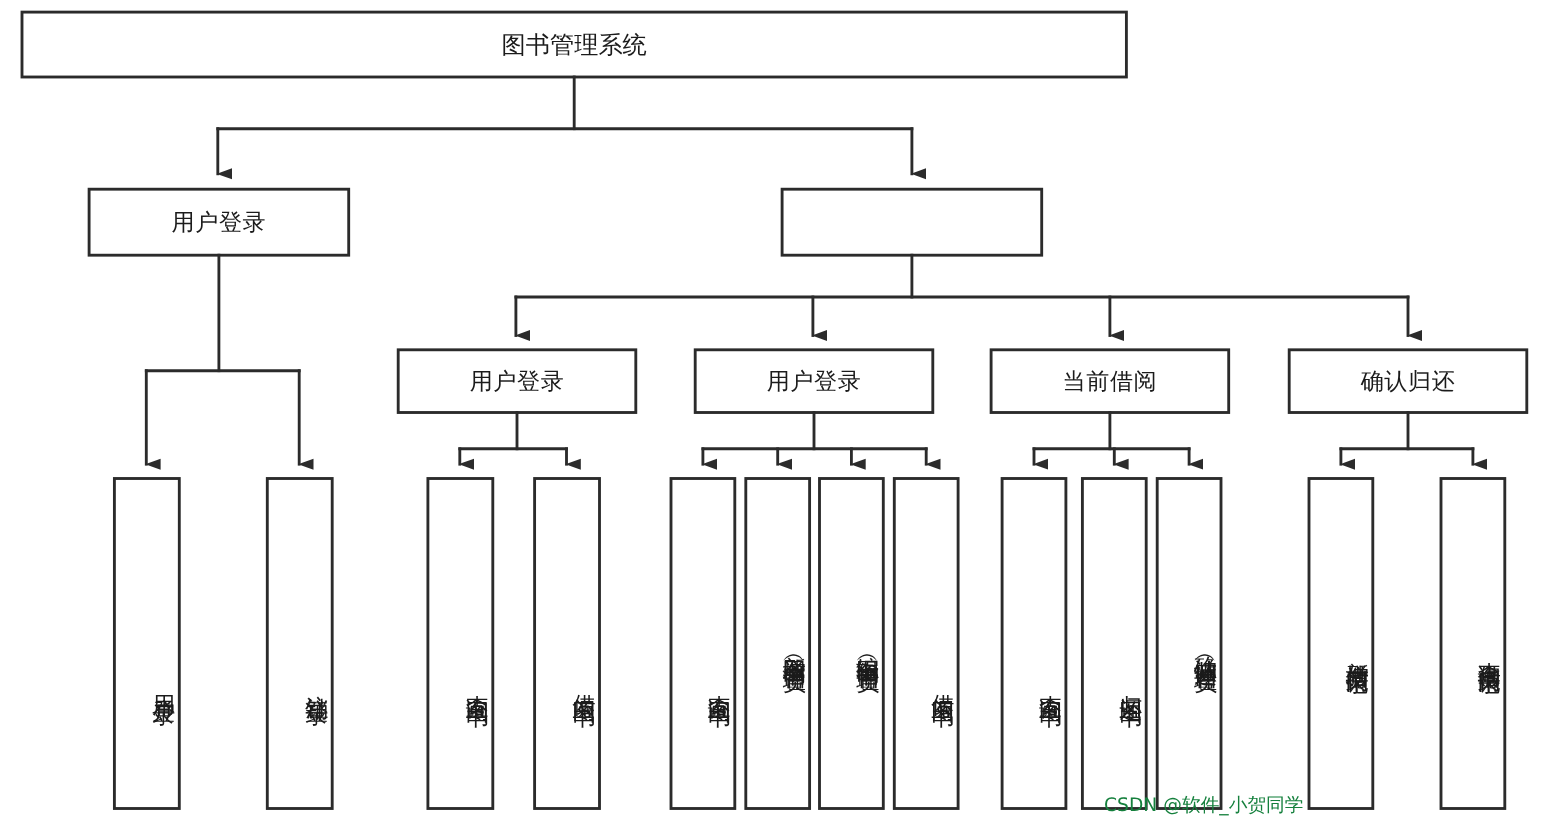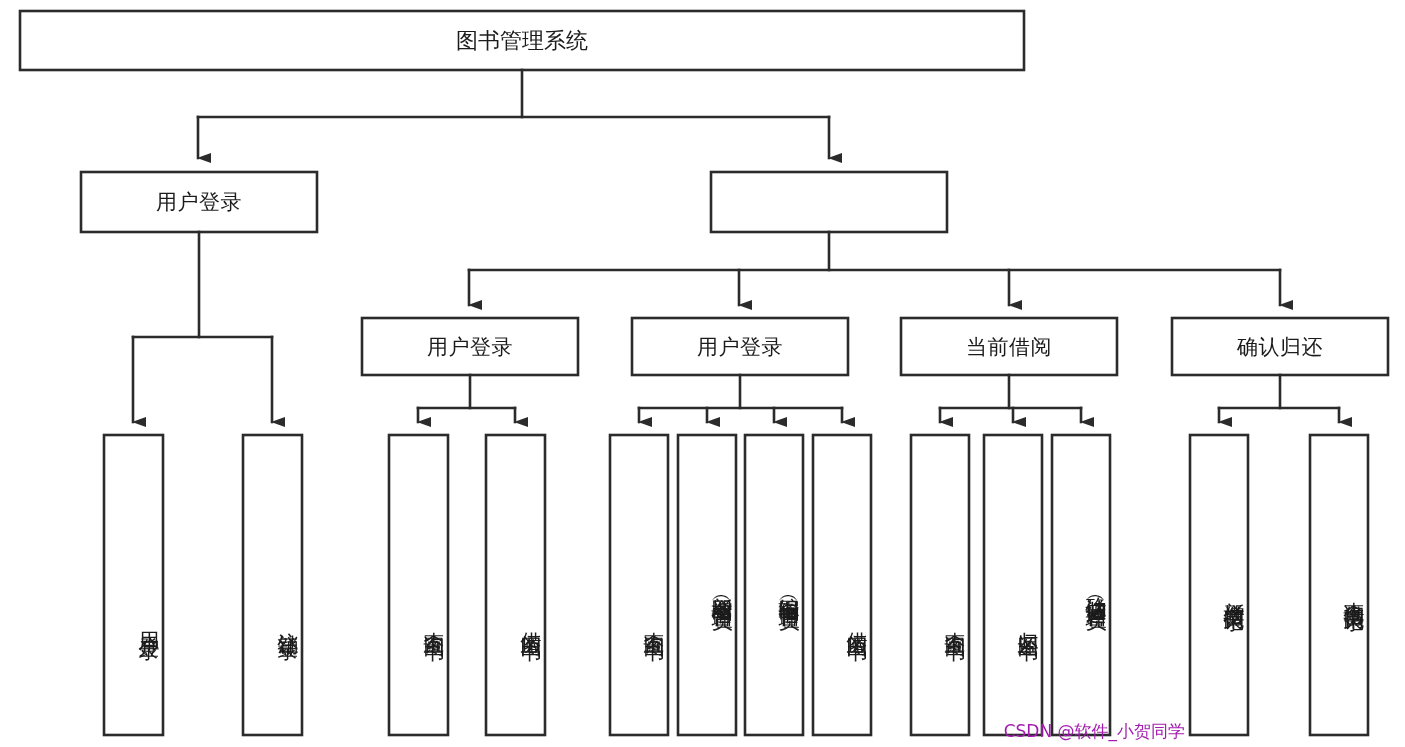--- a/index.html
+++ b/index.html
@@ -70,21 +70,21 @@
     box-sizing: border-box;
   }
   .node-label.vert.tall {
     letter-spacing: 2px;
   }
   #watermark {
     position: absolute;
     right: 8px;
     bottom: 4px;
     font-size: 17px;
-    color: #a21caf;
+    color: #15803d;
     font-family: "DejaVu Sans", "Liberation Sans", sans-serif;
     white-space: nowrap;
   }
 </style>
 </head>
 <body>
 
 <div id="diagram-root">
 
   <svg id="flow-svg" viewBox="0 0 1405 747">

